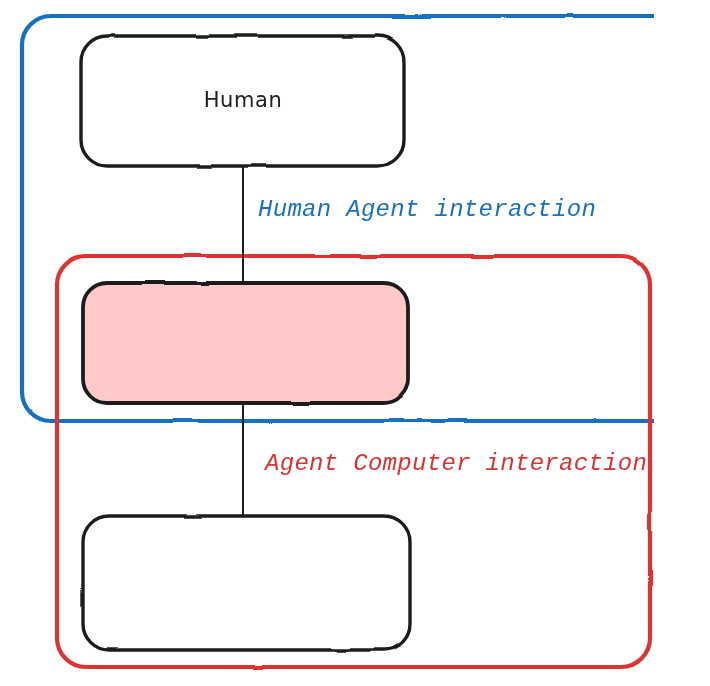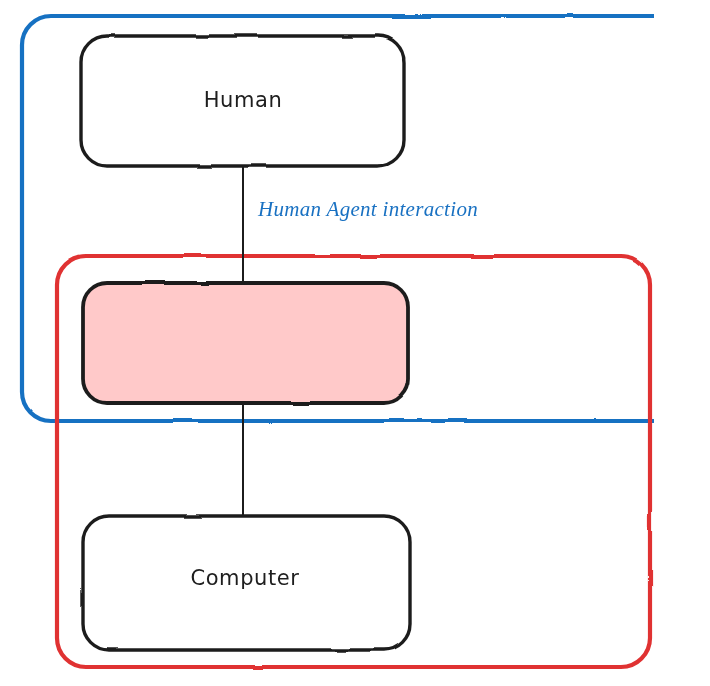--- a/index.html
+++ b/index.html
@@ -31,22 +31,22 @@
     font-weight: 400;
     color: #1e1e1e;
     letter-spacing: 0.6px;
     text-align: center;
     white-space: nowrap;
     transform: translate(-50%, -50%);
     pointer-events: none;
   }
   .edge-label {
     position: absolute;
-    font-family: Liberation Serif, serif;
-    font-size: 21px;
+    font-family: Liberation Mono, monospace;
+    font-size: 24px;
     font-weight: 400;
     font-style: italic;
     letter-spacing: 0.3px;
     white-space: nowrap;
     transform: translate(0, -50%);
   }
   #label-human-agent {
     left: 258px;
     top: 209px;
     color: #1971c2;
@@ -102,18 +102,18 @@
     </g>
 
     <g filter="url(#rough)">
       <rect x="83" y="516" width="327" height="134" rx="26" ry="26" fill="#ffffff" stroke="#1e1e1e" stroke-width="3.4" stroke-linejoin="round"></rect>
     </g>
   </svg>
 
   <div class="node-label" id="label-human">Human</div>
 
 
-  <div class="node-label" id="label-computer">Computer</div>
 
   <div class="edge-label" id="label-human-agent">Human Agent interaction</div>
 
+  <div class="edge-label" id="label-agent-computer">Agent Computer interaction</div>
 
 </div>
 
 </body></html>

